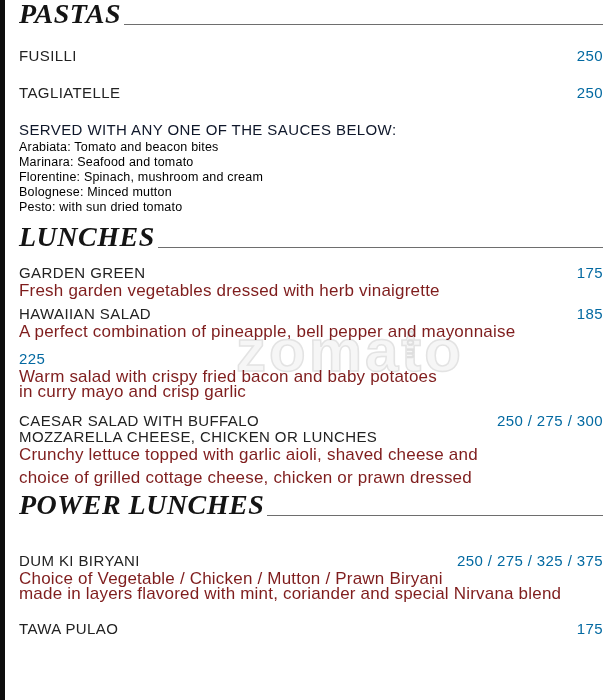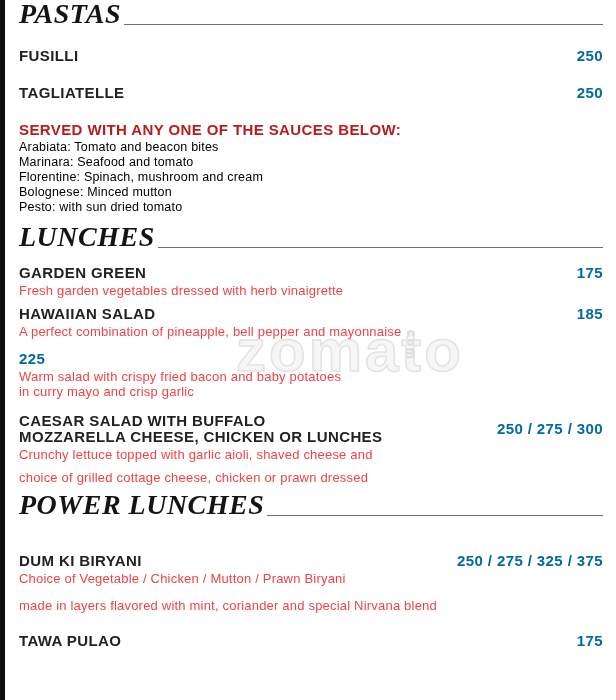--- a/index.html
+++ b/index.html
@@ -48,46 +48,45 @@
   }
   .section-header .rule {
     flex: 1; height: 0;
     border-bottom: 1.5px solid #6e6e6e;
     margin-bottom: 3px; margin-left: 3px;
   }
   .hdr-pastas { }
   .hdr-salads { margin-top: 8px; }
   .hdr-power  { margin-top: 6px; }
   .item {
-    display: flex; justify-content: space-between; align-items: center;
+    display: flex; justify-content: space-between; align-items: flex-start;
     font-size: 15px; line-height: 16px;
     color: #222222;
     letter-spacing: 0.4px;
-    font-weight: bold;
   }
   .item .names { max-width: 430px; }
   .item-note {
     font-style: italic; font-size: 12.5px; letter-spacing: 0.2px;
     color: #3a3a3a; margin-left: 5px;
   }
   .price { white-space: nowrap; color: #0369a1; }
   .desc {
-    font-size: 13px; line-height: 15px;
-    color: #ef4444; letter-spacing: 0.2px;
+    font-size: 17px; line-height: 15px;
+    color: #7f1d1d; letter-spacing: 0.2px;
     margin-top: 2px;
   }
   .mt-20 { margin-top: 20px; }
   .mt-21 { margin-top: 21px; }
   .mt-14 { margin-top: 14px; }
   .mt-12 { margin-top: 12px; }
   .mt-8  { margin-top: 8px; }
   .mt-34 { margin-top: 34px; }
   .sauces { margin-top: 20px; }
   .sauces-heading {
-    font-size: 15px; line-height: 17px; letter-spacing: 0.4px; color: #b91c1c; font-weight: bold;
+    font-size: 15px; line-height: 17px; letter-spacing: 0.4px; color: #0f172a;
   }
   .sauce-line {
     font-size: 12.5px; line-height: 15px; letter-spacing: 0.2px; color: #000000;
   }
   .sauce-lines { margin-top: 2px; }
 </style>
 </head>
 <body>
 
 <div class="left-bar"></div>
@@ -168,21 +167,21 @@
     <span>POWER LUNCHES</span>
     <span class="rule"></span>
   </div>
 
   <div class="mt-34">
     <div class="item">
       <span class="names">DUM KI BIRYANI</span>
       <span class="price">250 / 275 / 325 / 375</span>
     </div>
     <div class="desc">Choice of Vegetable / Chicken / Mutton / Prawn Biryani</div>
-    <div class="desc" style="margin-top:12px">made in layers flavored with mint, coriander and special Nirvana blend</div>
+    <div class="desc" style="margin-top:0">made in layers flavored with mint, coriander and special Nirvana blend</div>
   </div>
 
 
   <div class="item mt-20">
     <span class="names">TAWA PULAO</span>
     <span class="price">175</span>
   </div>
 
 </div>
 

